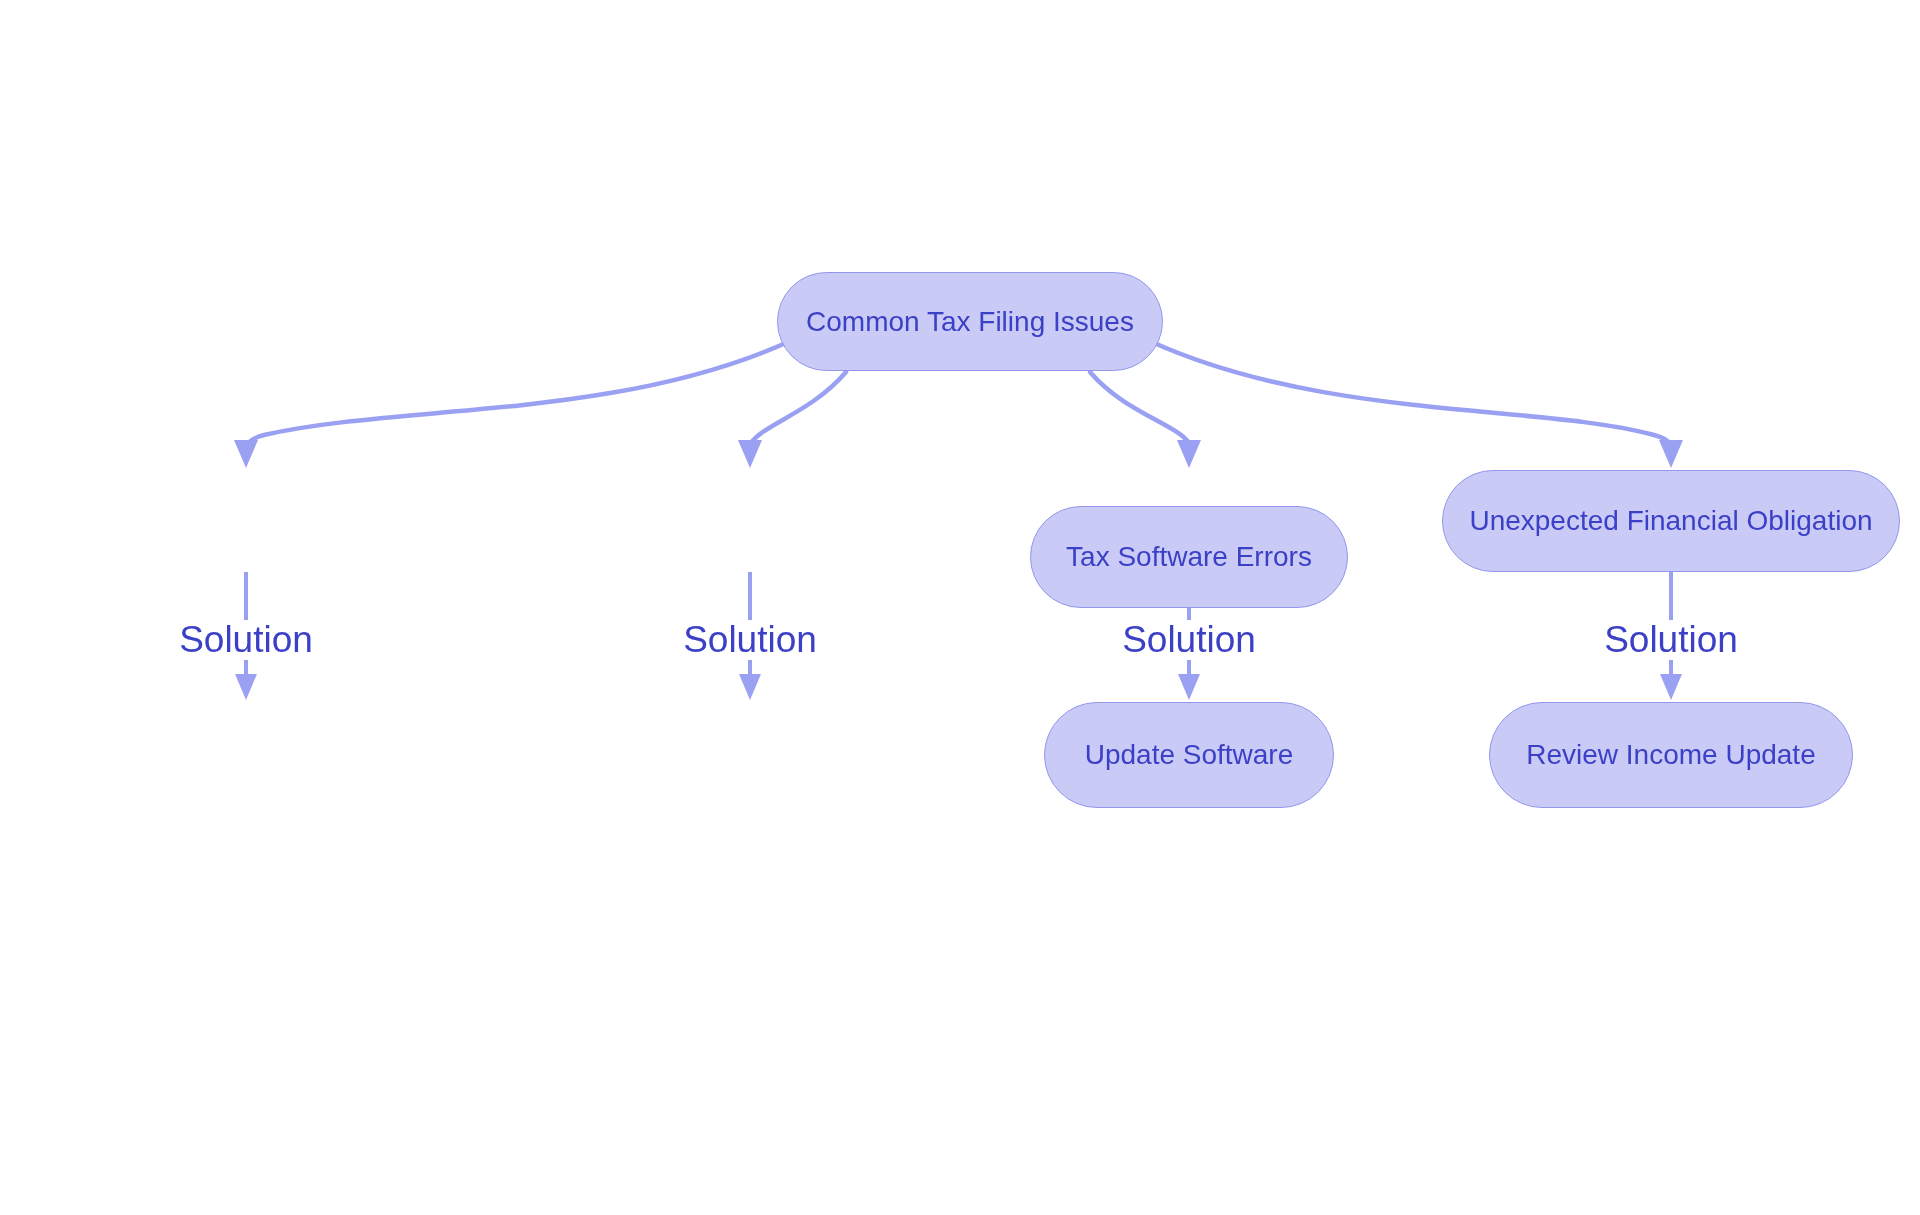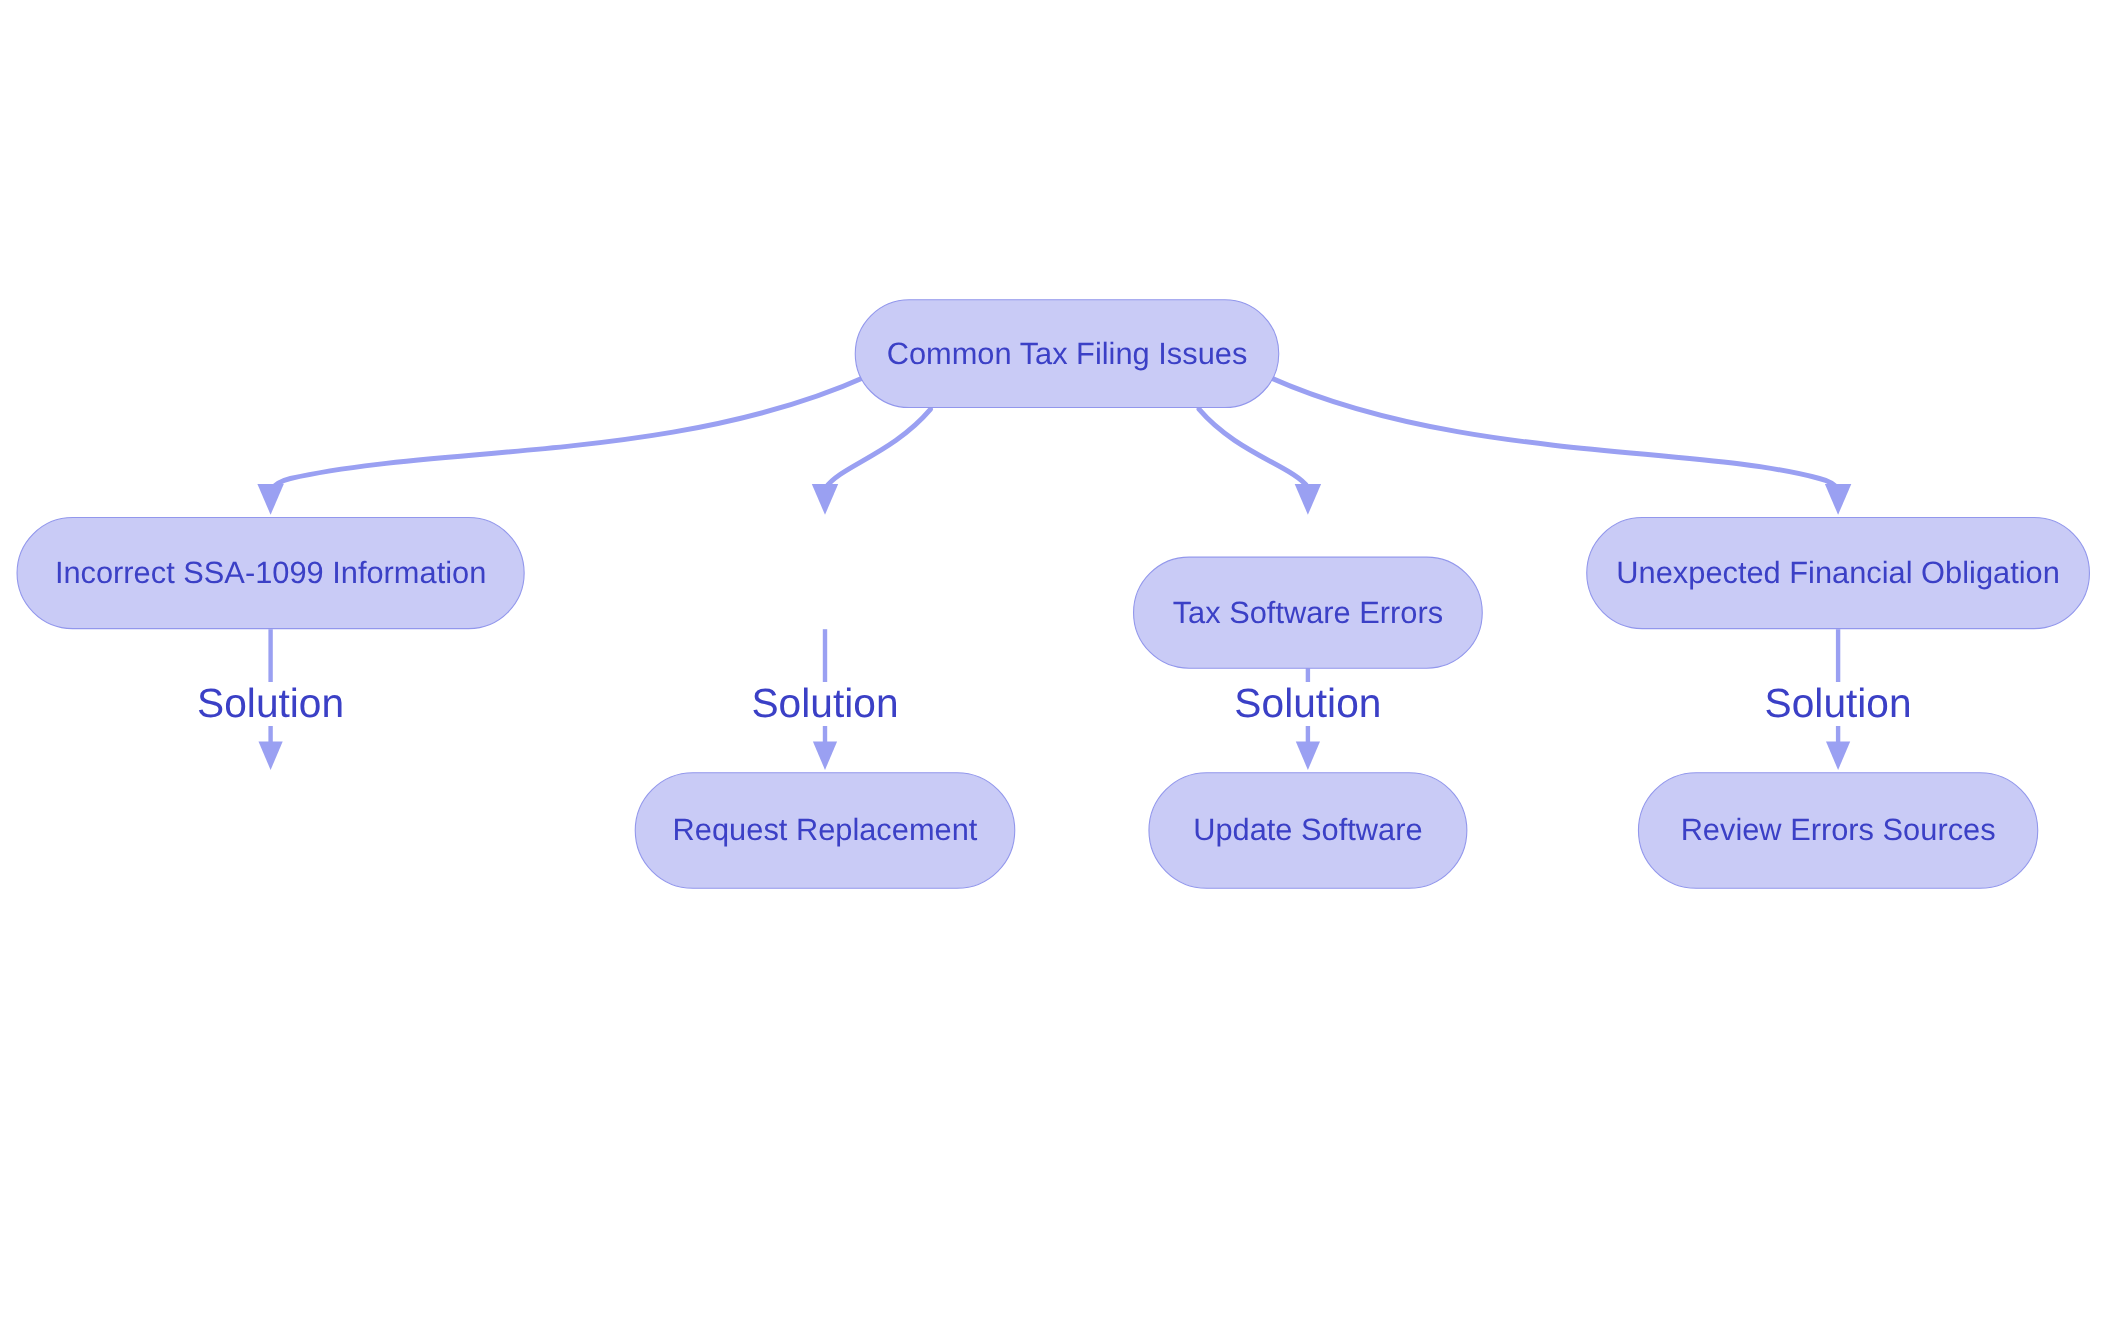--- a/index.html
+++ b/index.html
@@ -97,28 +97,26 @@
     <line class="edge" x1="1671" y1="572" x2="1671" y2="620"></line>
     <line class="edge" x1="1671" y1="660" x2="1671" y2="678"></line>
     <polygon class="arrow" points="235,674 257,674 246,700"></polygon>
     <polygon class="arrow" points="739,674 761,674 750,700"></polygon>
     <polygon class="arrow" points="1178,674 1200,674 1189,700"></polygon>
     <polygon class="arrow" points="1660,674 1682,674 1671,700"></polygon>
   </svg>
 
   <div class="node" style="left:777px; top:272px; width:386px; height:99px;">Common Tax Filing Issues</div>
 
-  <div class="node" style="left:15px;   top:470px; width:462px; height:102px;">Incorrect SSA-1099 Information</div>
   <div class="node" style="left:1030px; top:470px; width:318px; height:102px;margin-top:36px;">Tax Software Errors</div>
   <div class="node" style="left:1442px; top:470px; width:458px; height:102px;">Unexpected Financial Obligation</div>
 
   <div class="edge-label" style="left:156px;  top:621px;">Solution</div>
   <div class="edge-label" style="left:660px;  top:621px;">Solution</div>
   <div class="edge-label" style="left:1099px; top:621px;">Solution</div>
   <div class="edge-label" style="left:1581px; top:621px;">Solution</div>
 
-  <div class="node" style="left:577px;  top:702px; width:346px; height:106px;">Request Replacement</div>
   <div class="node" style="left:1044px; top:702px; width:290px; height:106px;">Update Software</div>
-  <div class="node" style="left:1489px; top:702px; width:364px; height:106px;">Review Errors Sources</div>
+  <div class="node" style="left:1489px; top:702px; width:364px; height:106px;">Review Income Update</div>
 
   <div class="logo">turnout</div>
 
 </div>
 
 </body></html>

